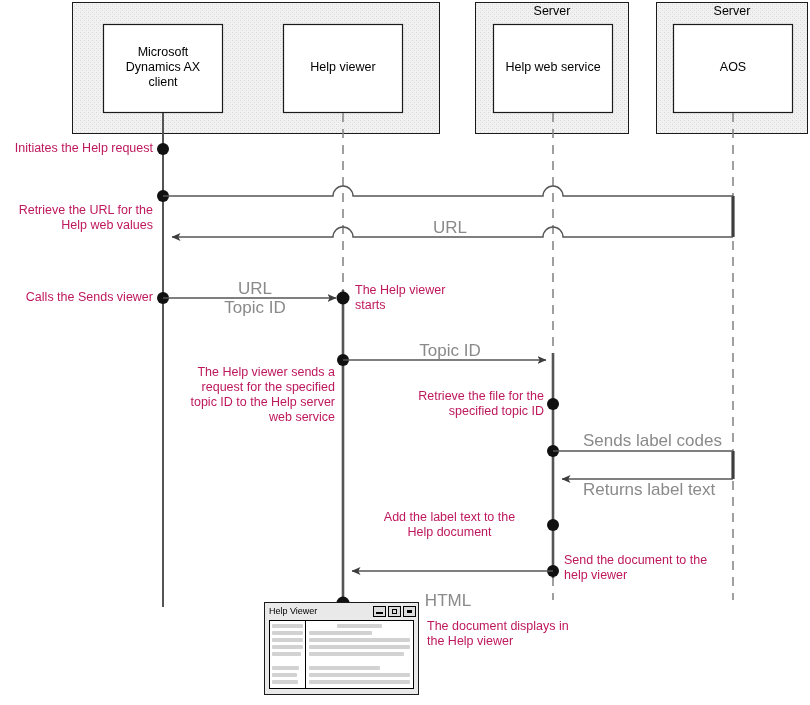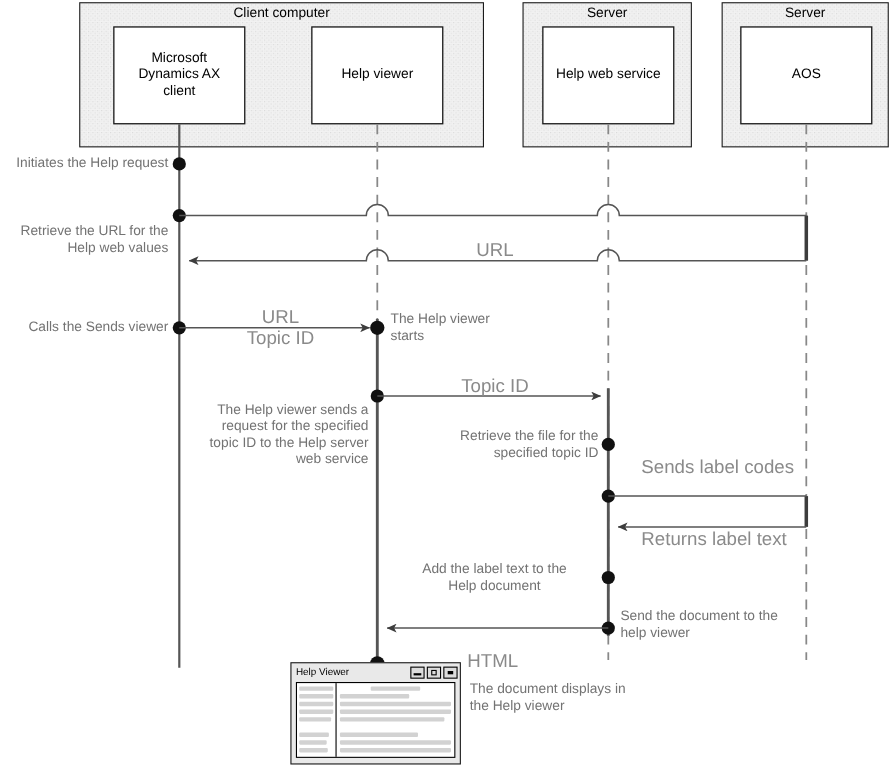--- a/index.html
+++ b/index.html
@@ -21,21 +21,21 @@
   }
   #diagram svg {
     position: absolute;
     left: 0;
     top: 0;
   }
   .lbl {
     position: absolute;
     font-size: 12.5px;
     line-height: 15px;
-    color: #737373;
+    color: #be185d;
     white-space: pre-line;
   }
   .lbl.r { text-align: right; }
   .lbl.l { text-align: left; }
   .msg {
     position: absolute;
     font-size: 17px;
     line-height: 14px;
     color: #8a8a8a;
     text-align: center;
@@ -209,21 +209,20 @@
     <line x1="733" y1="479" x2="562" y2="479" stroke="#555555" stroke-width="1.4" marker-end="url(#arrowL)"></line>
 
     <circle cx="553" cy="525" r="6" fill="#111111"></circle>
 
     <circle cx="553" cy="571" r="6" fill="#111111"></circle>
     <line x1="553" y1="571" x2="352" y2="571" stroke="#555555" stroke-width="1.4" marker-end="url(#arrowL)"></line>
 
     <circle cx="343" cy="603" r="6.5" fill="#111111"></circle>
   </svg>
 
-  <div class="boxtitle" style="left:72px; top:4px; width:368px;">Client computer</div>
   <div class="boxtitle" style="left:476px; top:4px; width:152px;">Server</div>
   <div class="boxtitle" style="left:657px; top:4px; width:150px;">Server</div>
 
   <div class="innerlabel" style="left:104px; top:45px; width:118px;">Microsoft
 Dynamics AX
 client</div>
   <div class="innerlabel" style="left:284px; top:60px; width:118px;">Help viewer</div>
   <div class="innerlabel" style="left:494px; top:60px; width:118px;">Help web service</div>
   <div class="innerlabel" style="left:674px; top:60px; width:118px;">AOS</div>
 
@@ -255,21 +254,21 @@
   <div class="lbl l" style="left:427px; top:619px; width:200px;">The document displays in
 the Help viewer</div>
 
   <div class="msg" style="left:390px; top:221px; width:120px;">URL</div>
 
   <div class="msg" style="left:195px; top:282px; width:120px;">URL</div>
   <div class="msg" style="left:195px; top:301px; width:120px;">Topic ID</div>
 
   <div class="msg" style="left:390px; top:344px; width:120px;">Topic ID</div>
 
-  <div class="msg" style="left:583px; top:418px; width:120px;text-align:right;">Sends label codes</div>
+  <div class="msg" style="left:583px; top:434px; width:120px;text-align:right;">Sends label codes</div>
 
   <div class="msg" style="left:583px; top:483px; width:120px;">Returns label text</div>
 
   <div class="msg" style="left:388px; top:594px; width:120px;">HTML</div>
 
   <div id="hv-window">
     <div id="hv-titlebar">
       <div id="hv-title">Help Viewer</div>
       <div class="hv-btn min"></div>
       <div class="hv-btn max"></div>

